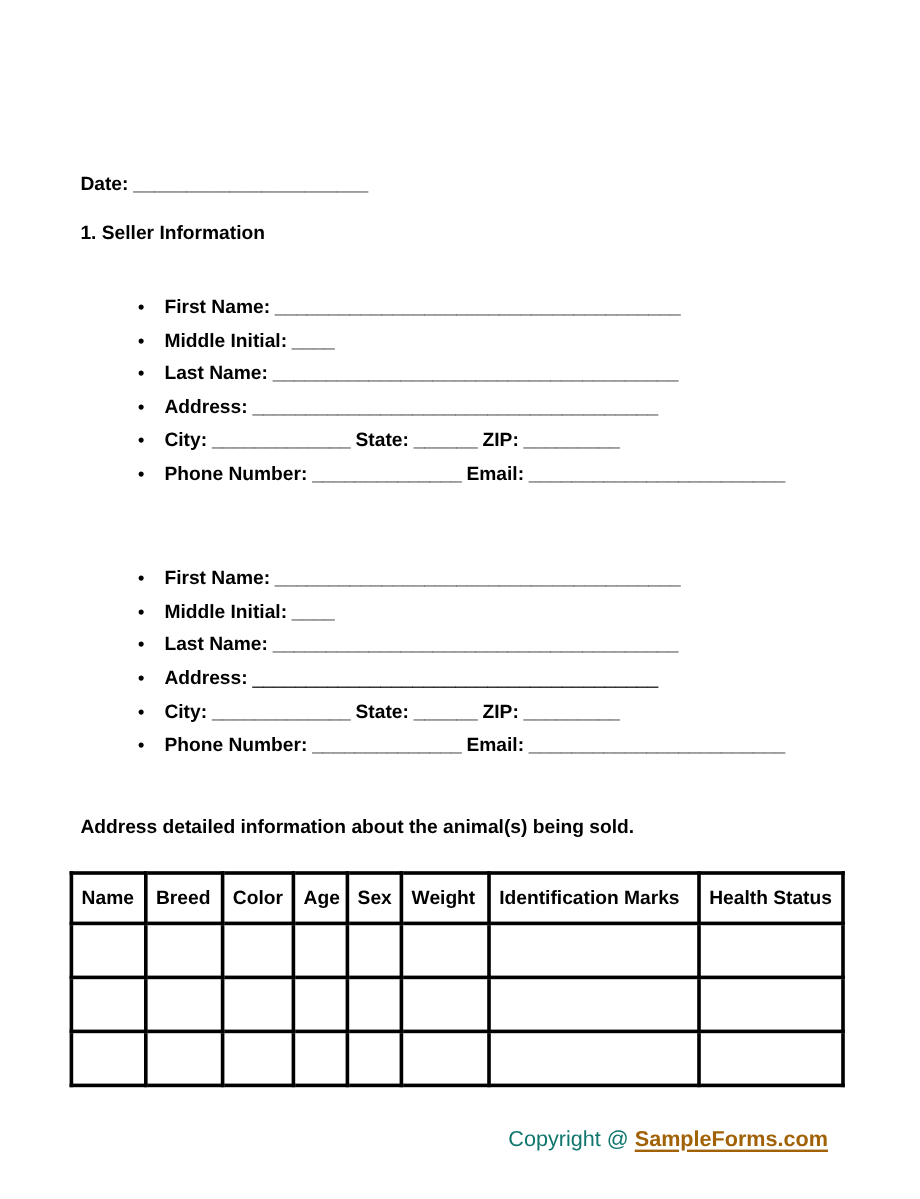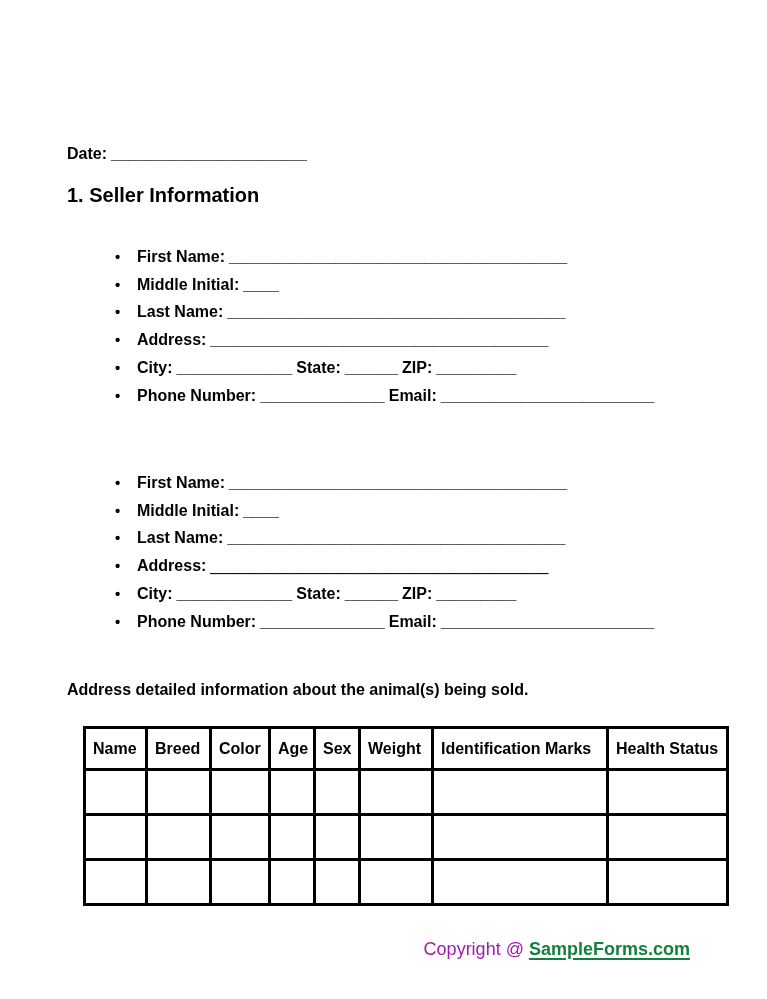--- a/index.html
+++ b/index.html
@@ -15,21 +15,21 @@
     text-align:center;font-size:41px;font-weight:bold;
     letter-spacing:-0.5px;line-height:1.2;white-space:nowrap;
   }
 
   .date-line{
     position:absolute;top:144px;left:67px;
     font-size:16px;font-weight:bold;line-height:20px;white-space:nowrap;text-align:center;
   }
   .section-heading{
     position:absolute;left:67px;
-    font-size:20px;font-weight:bold;line-height:20px;white-space:nowrap;
+    font-size:16px;font-weight:bold;line-height:20px;white-space:nowrap;
   }
   .h-seller{top:185px;}
   .h-buyer{top:404px;}
   .h-animal{top:636px;}
   .description{
     position:absolute;top:680px;left:67px;
     font-size:16px;font-weight:bold;line-height:20px;white-space:nowrap;
   }
 
   ul.fields{
@@ -43,21 +43,21 @@
   .bullet{
     display:inline-block;width:22px;padding-left:28px;
     font-weight:bold;font-size:15px;
   }
   .seg-label{font-weight:bold;}
   .seg-line{font-weight:bold;margin-left:4px;letter-spacing:0;}
   .seg-line.thin{font-weight:400;}
   .seg-label.after{margin-left:4px;}
 
   table.animal-table{
-    position:absolute;top:726px;left:83px;
+    position:absolute;top:726px;left:58px;
     border-collapse:collapse;table-layout:fixed;width:643px;border-radius:31px;
   }
   table.animal-table th, table.animal-table td{
     border:3px solid #000;padding:0 0 0 7px;
     font-size:16px;text-align:left;vertical-align:middle;
   }
   table.animal-table th{font-weight:bold;height:39px;white-space:nowrap;overflow:hidden;}
   table.animal-table td{height:42px;}
 
   .footer{
@@ -178,17 +178,17 @@
           <td></td>
           <td></td>
           <td></td>
           <td></td>
           <td></td>
       </tr>
     </tbody>
   </table>
 
   <div class="footer">
-    <span style="color: #a21caf;">Copyright @</span>
-    <a href="#" style="color: #15803d;">SampleForms.com</a>
+    <span style="color: #0f766e;">Copyright @</span>
+    <a href="#" style="color: #a16207;">SampleForms.com</a>
   </div>
 
 </div>
 
 </body></html>

